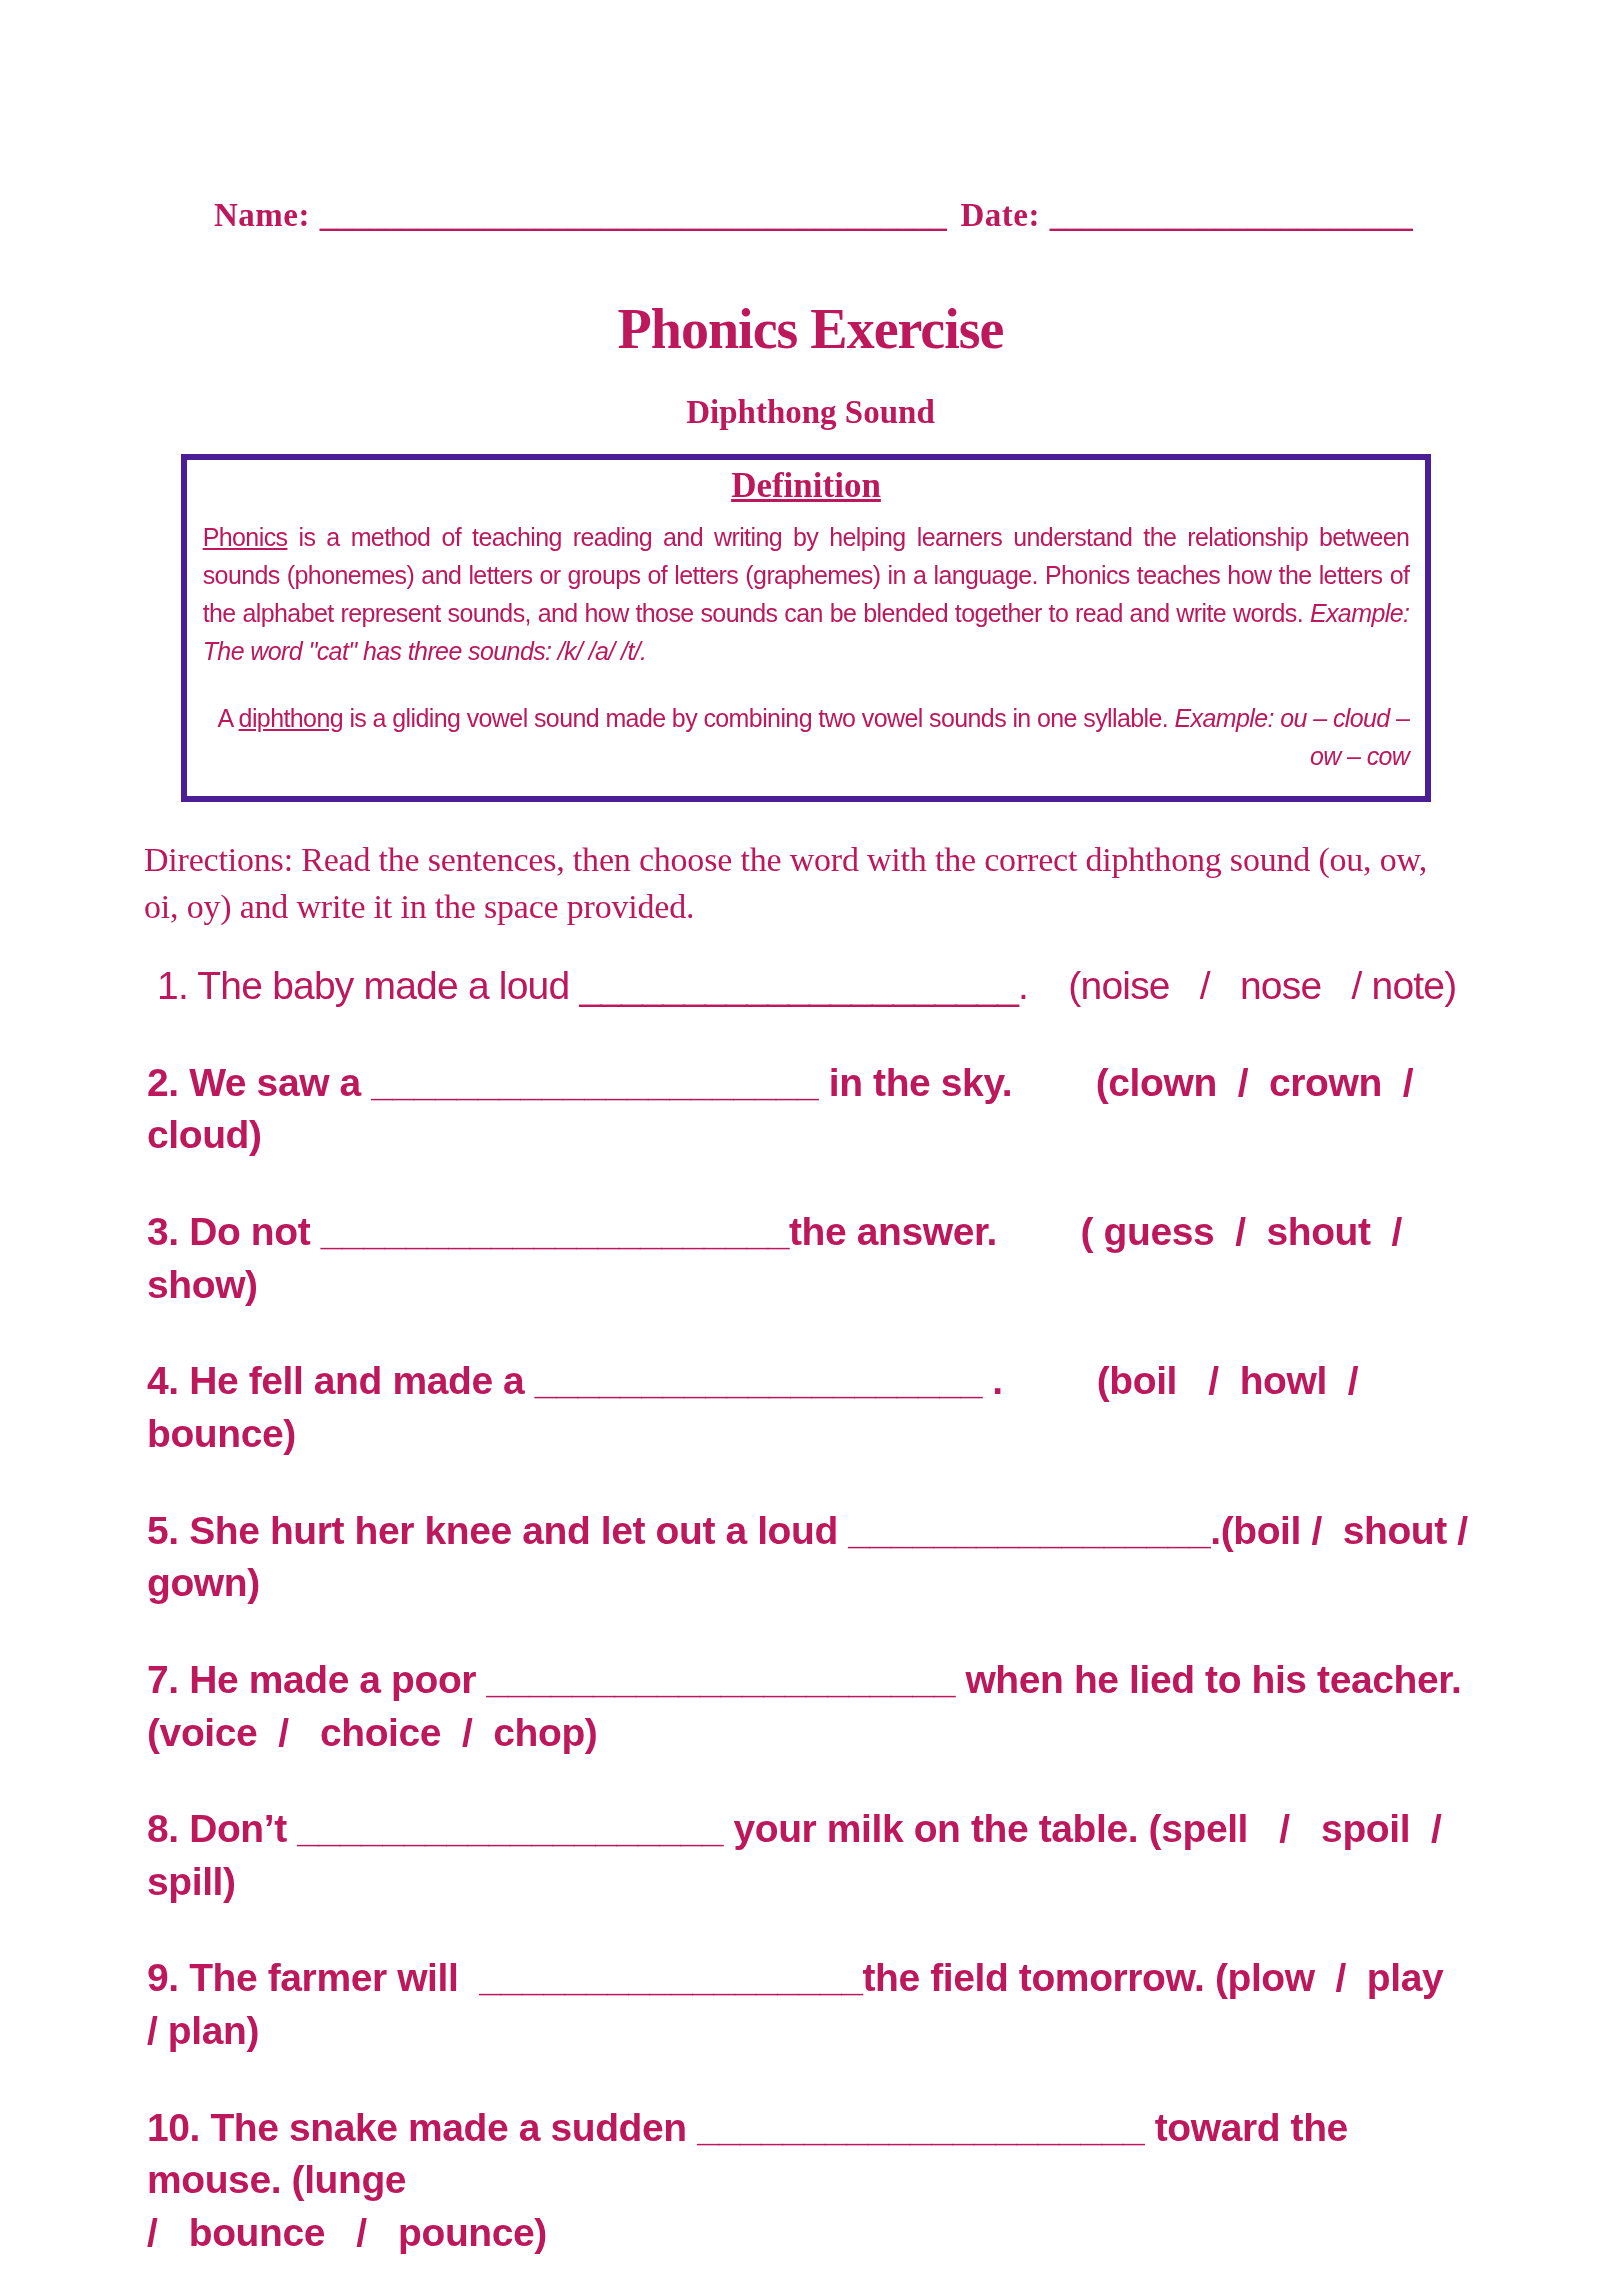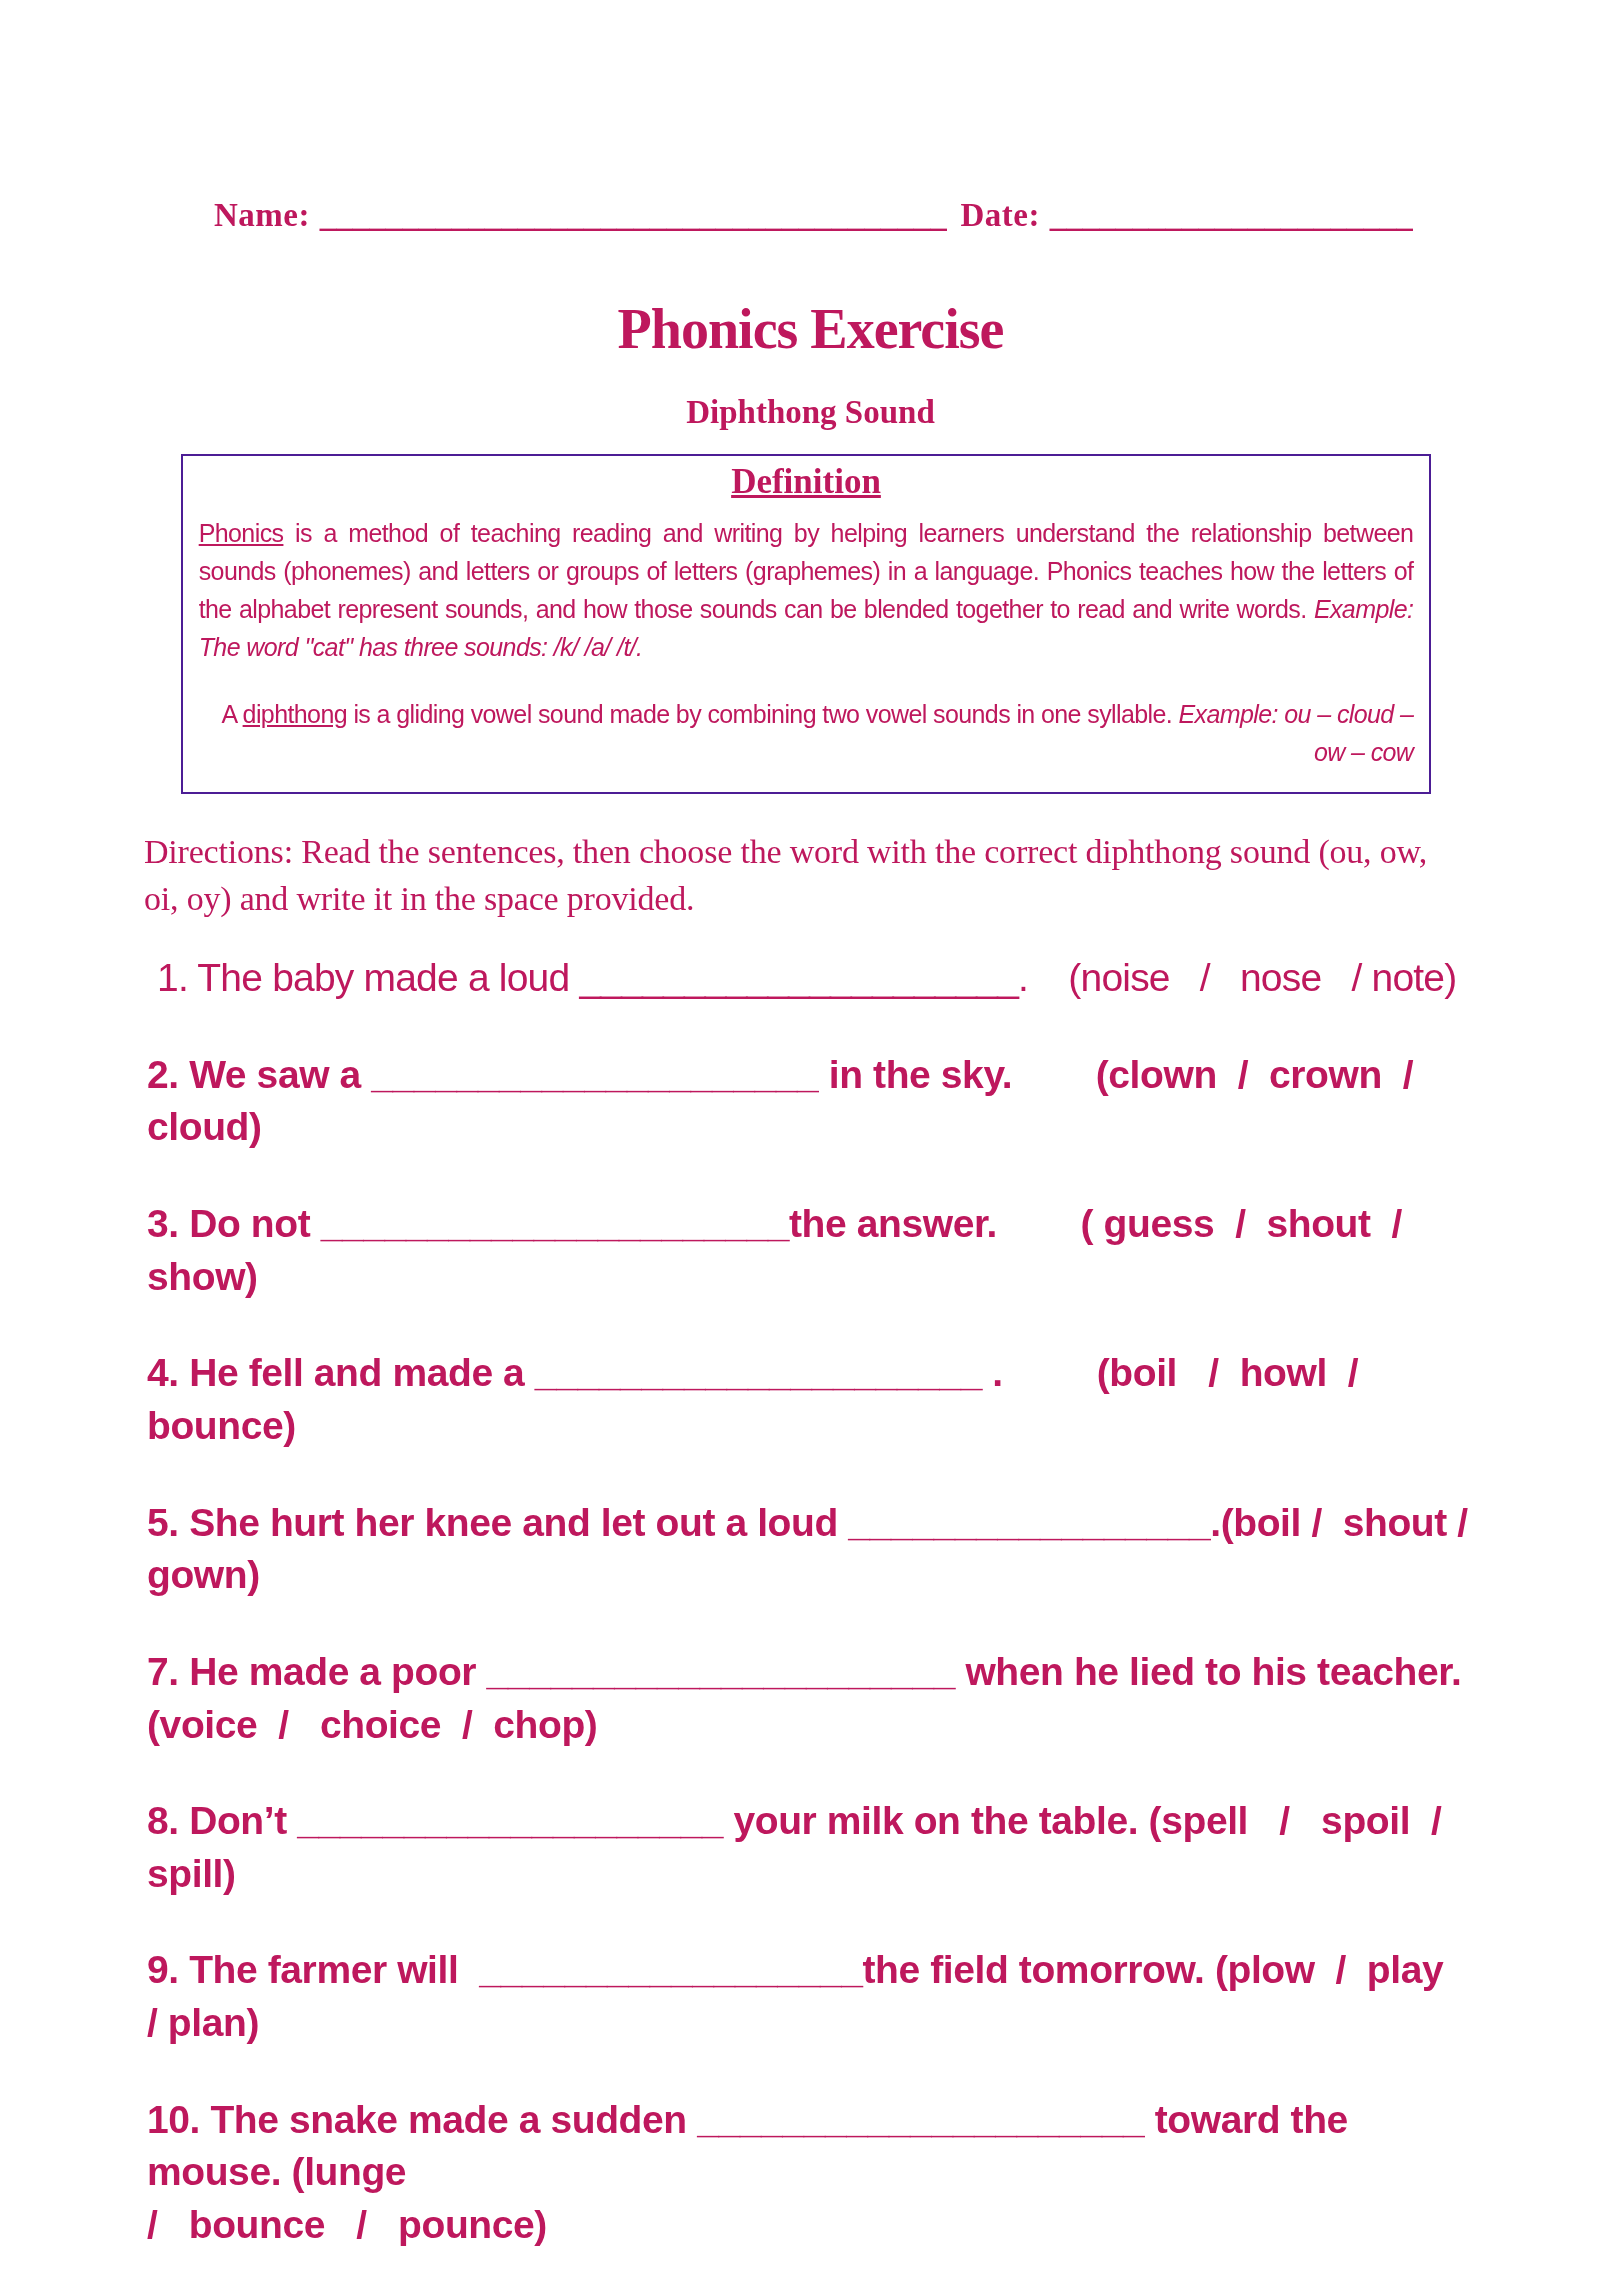--- a/index.html
+++ b/index.html
@@ -37,21 +37,21 @@
   .subtitle {
     margin-top: 33px;
     text-align: center;
     font-family: "Liberation Serif", serif;
     font-weight: 700;
     font-size: 33px;
   }
   
   .def-box {
     margin: 23.5px 190px 0 181px;
-    border: 2px solid #4c1d95;
+    border: 6px solid #4c1d95;
     padding: 5.9px 15.7px 21.6px 15.7px;
   }
   .def-heading {
     text-align: center;
     font-family: "Liberation Serif", serif;
     font-weight: 700;
     font-size: 35px;
     text-decoration: underline;
   }
   .def-para {

